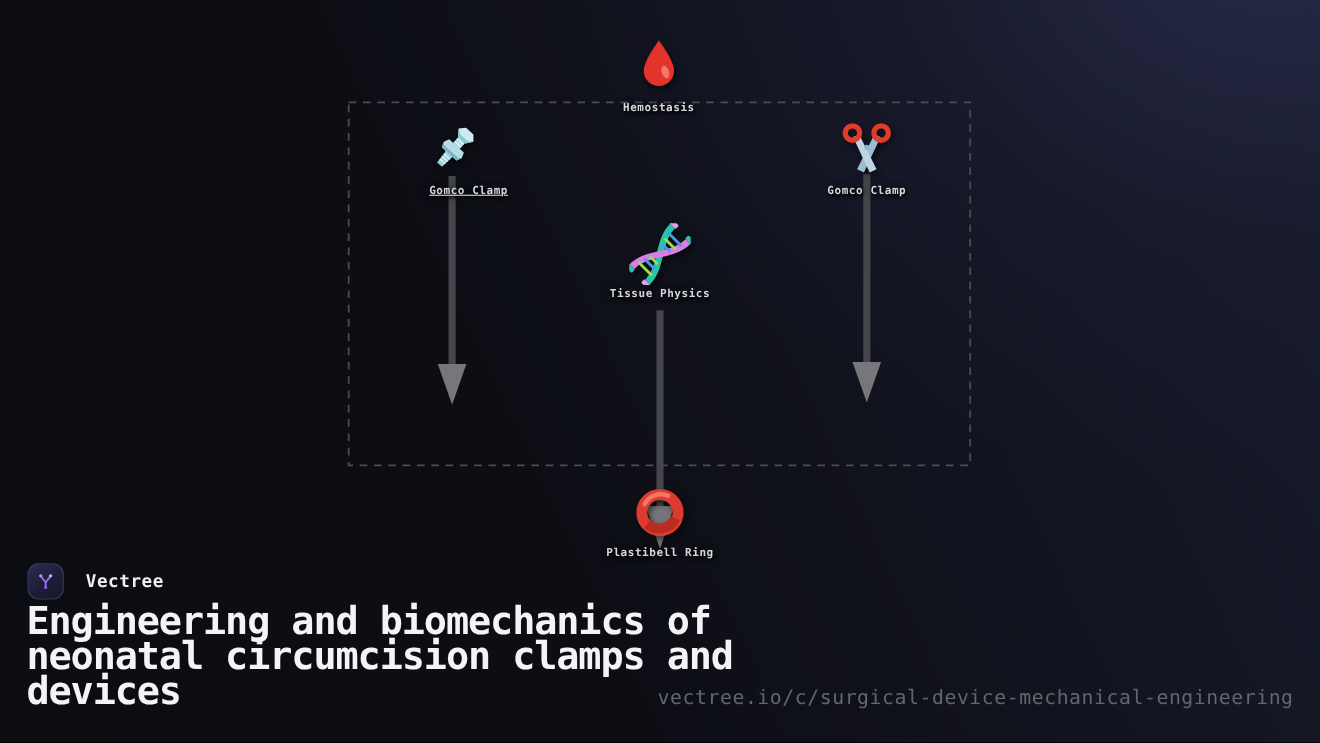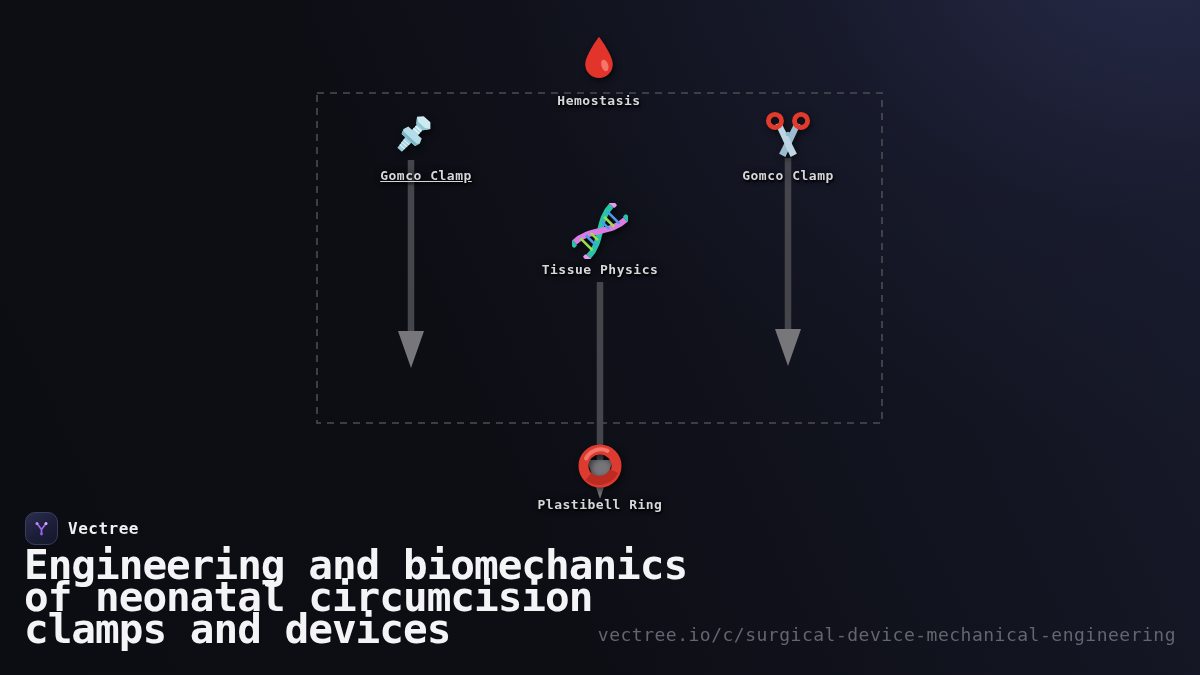--- a/index.html
+++ b/index.html
@@ -12,36 +12,36 @@
       radial-gradient(900px 700px at 1150px -60px, rgba(40,44,75,.85) 0%, rgba(26,29,49,.5) 40%, rgba(13,14,20,0) 72%),
       linear-gradient(245deg,#191c2e 0%, #121420 30%, #0d0e14 62%, #0c0d12 100%);
   }
   
   .overlay{position:absolute;left:0;top:0;z-index:1;}
   
   .node{position:absolute;z-index:2;display:flex;flex-direction:column;align-items:center;transform:translateX(-50%);}
   .node .icon{filter:drop-shadow(2px 3px 3px rgba(0,0,0,.55));line-height:0;}
   .node-label{
     position:absolute;z-index:3;transform:translateX(-50%);
-    font-size:13px;font-weight:bold;letter-spacing:.5px;white-space:nowrap;
+    font-size:10px;font-weight:bold;letter-spacing:.5px;white-space:nowrap;
     color:#d6d7da;
     text-shadow:1px 2px 2px rgba(0,0,0,.95),0 0 6px rgba(0,0,0,.7);
   }
   
-  .brand-row{position:absolute;left:25px;top:512px;display:flex;align-items:center;gap:10px;z-index:4;}
+  .brand-row{position:absolute;left:25px;top:512px;display:flex;align-items:center;gap:20px;z-index:4;}
   .brand-logo{
     width:33px;height:33px;border-radius:10px;
     background:linear-gradient(145deg,#2a2d4e 0%,#1c1e38 55%,#141628 100%);
     border:1px solid #3a3d5e;box-sizing:border-box;
     display:flex;align-items:center;justify-content:center;
   }
   .brand-name{color:#f0f0f2;font-size:16px;font-weight:bold;letter-spacing:.5px;}
   .page-title{
     position:absolute;left:24px;top:549px;width:705px;z-index:4;
-    color:#f4f4f6;font-size:41px;line-height:32px;font-weight:bold;letter-spacing:-1px;
+    color:#f4f4f6;font-size:35px;line-height:32px;font-weight:bold;letter-spacing:-1px;
   }
   .page-url{
     position:absolute;right:24px;top:624px;z-index:4;
     color:#63666e;font-size:18px;letter-spacing:.5px;
   }
 </style>
 </head>
 <body>
 
 <div class="stage">

